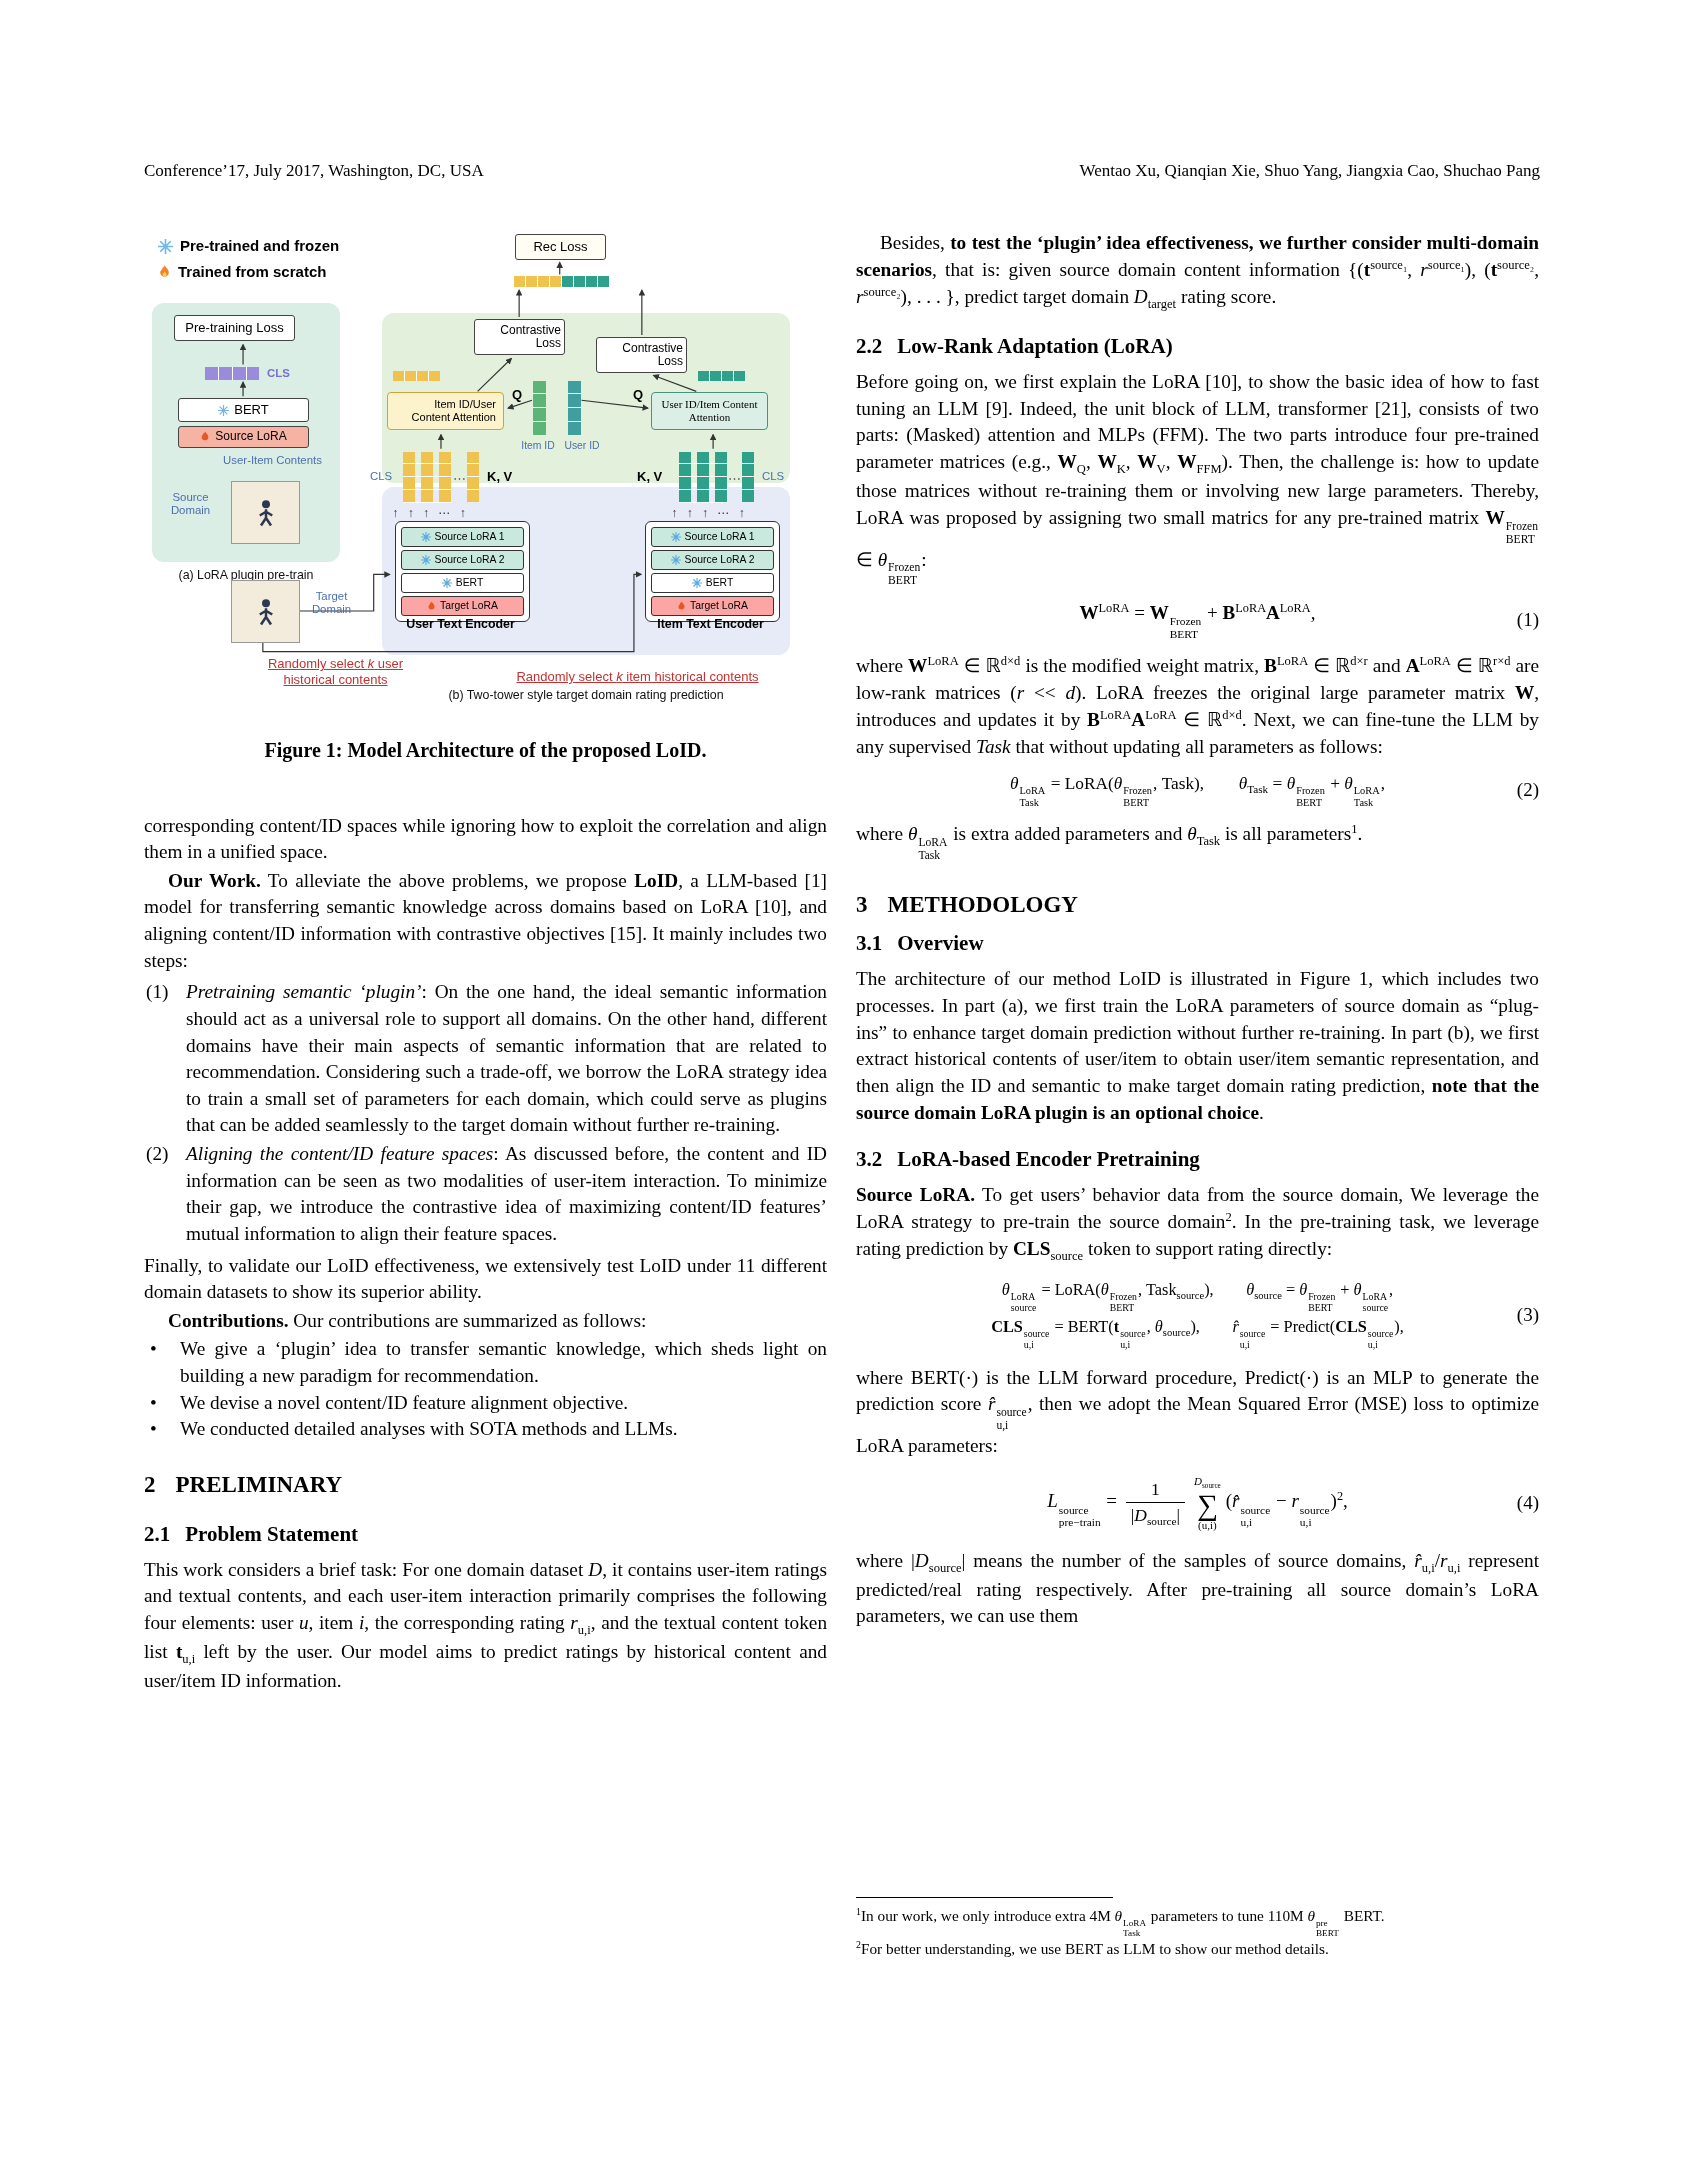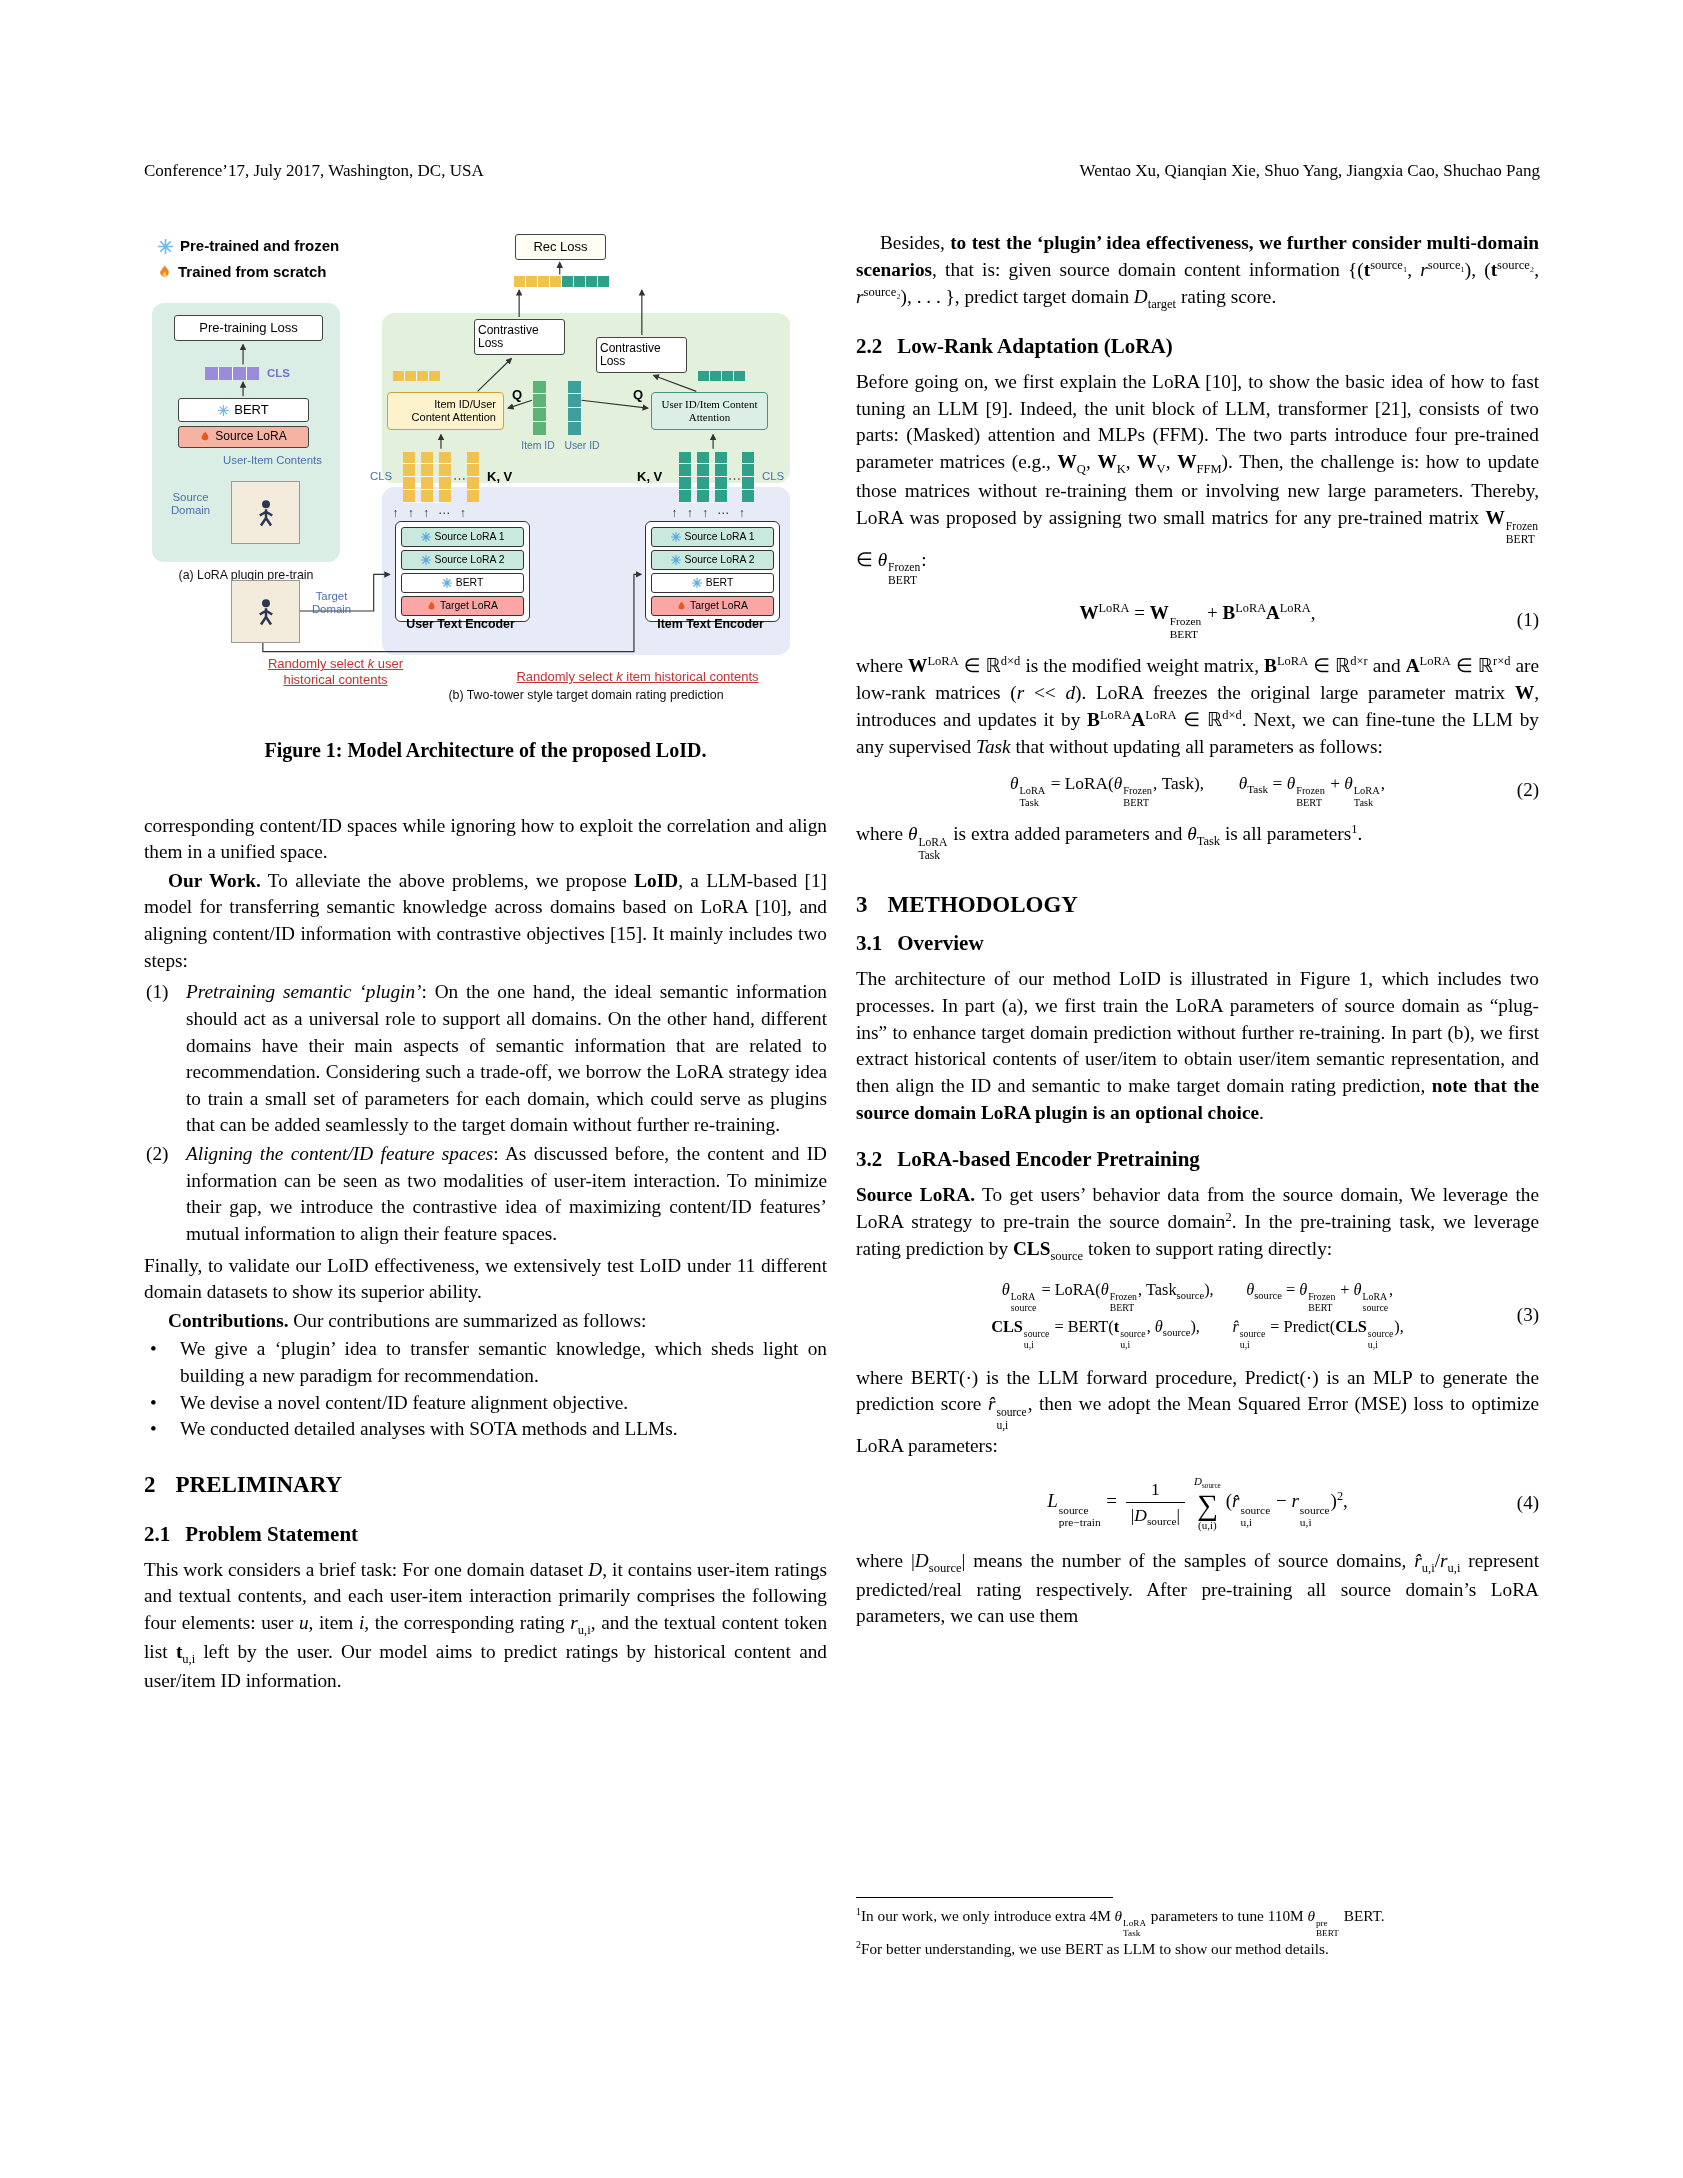--- a/index.html
+++ b/index.html
@@ -42,21 +42,21 @@
   .figcanvas{position:relative;width:683px;height:475px;font-family:"Liberation Sans",sans-serif;}
   .figcaption{text-align:center;font-weight:bold;font-size:20px;margin-top:30px;font-family:"Liberation Serif",serif;}
   .figwrap{margin-bottom:48px;}
   .panel{position:absolute;border-radius:12px;}
   .panel-a{left:8px;top:71px;width:188px;height:259px;background:#daeee6;}
   .panel-green{left:238px;top:81px;width:408px;height:170px;background:#e3f1dc;}
   .panel-blue{left:238px;top:255px;width:408px;height:168px;background:#e7eaf7;}
   .fig-arrows{position:absolute;left:0;top:0;}
   .fig-arrows .arr{stroke:#333;stroke-width:1.2;fill:none;marker-end:url(#ah);}
   .leg{position:absolute;display:flex;align-items:center;gap:7px;font-size:15px;font-weight:bold;}
-  .boxw,.boxs{position:absolute;background:#fff;border:1px solid #444;border-radius:3px;display:flex;align-items:center;justify-content:center;gap:5px;font-size:13px;text-align:left;line-height:1.12;box-sizing:border-box;padding:1px 3px;}
+  .boxw,.boxs{position:absolute;background:#fff;border:1px solid #444;border-radius:3px;display:flex;align-items:center;justify-content:center;gap:5px;font-size:13px;text-align:right;line-height:1.12;box-sizing:border-box;padding:1px 3px;}
   .boxs{background:#f6b3a4;}
   .strip{position:absolute;}
   .bluelab{position:absolute;color:#4a6fae;font-size:11.4px;line-height:1.15;}
   .bluelab.center{text-align:center;}
   .subcap{position:absolute;text-align:center;font-size:12.4px;color:#111;}
   .redlab{position:absolute;color:#c23232;font-size:13px;text-align:center;line-height:1.25;text-decoration:underline;}
   .qlab,.kvlab{position:absolute;font-size:13px;font-weight:bold;}
   .dots{position:absolute;font-size:13px;color:#444;}
   .upar{position:absolute;font-size:12px;letter-spacing:3px;color:#333;width:85px;text-align:center;}
   .imgbox{position:absolute;width:67px;height:61px;background:#f3ecdc;border:1px solid #999;display:flex;align-items:center;justify-content:center;}
@@ -126,21 +126,21 @@
         <div class="leg" style="left:14px;top:30px;">
           <span class="icon">
               <svg width="13" height="15" viewBox="0 0 12 14">
                 <path d="M6 0C7 2.6 10 3.8 10 7a4 4 0 1 1-8 0C2 4.8 4.6 4.2 4.4 1.6 5.2 2.6 5.8 2.2 6 0z" fill="#f5822a"></path>
                 <path d="M6 6c.9 1.2 1.8 1.6 1.8 3A1.8 1.8 0 1 1 4.2 9C4.2 7.8 5.4 7.4 6 6z" fill="#fcd34d"></path>
               </svg>
             </span>
           <b>Trained from scratch</b>
         </div>
 
-        <div class="boxw" style="left:30px;top:83px;width:149px;height:26px;">
+        <div class="boxw" style="left:30px;top:83px;width:121px;height:26px;">
           <span>Pre-training Loss</span>
         </div>
         <div class="strip" style="left:61px;top:135px;width:54px;height:13px;background:repeating-linear-gradient(90deg,#9b8cdb 0 13px,#ffffff 13px 14px);"></div>
         <span class="bluelab" style="left:123px;top:135px;color:#7a6fd0;font-weight:bold;">CLS</span>
         <div class="boxw" style="left:34px;top:166px;width:131px;height:24px;">
           <span class="icon">
               <svg width="11" height="11" viewBox="0 0 12 12">
                 <path d="M6 0v12M0 6h12M1.8 1.8l8.4 8.4M10.2 1.8l-8.4 8.4" stroke="#6fb8e8" stroke-width="1.3"></path>
               </svg>
             </span>

